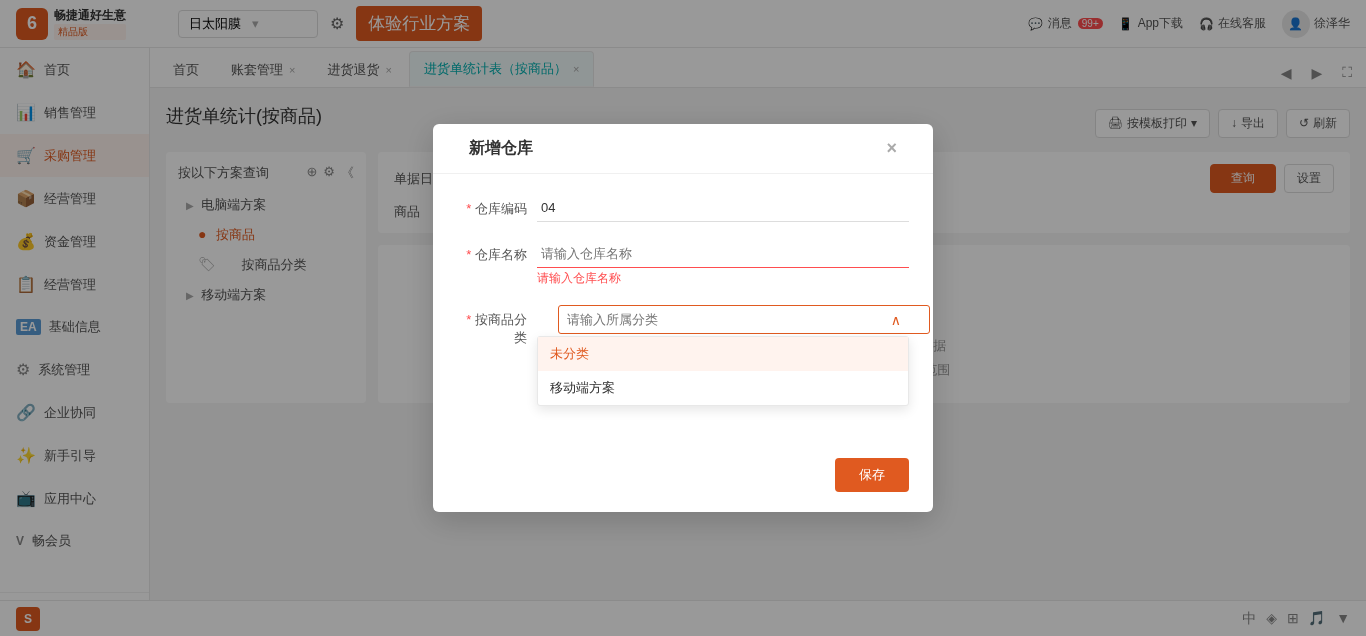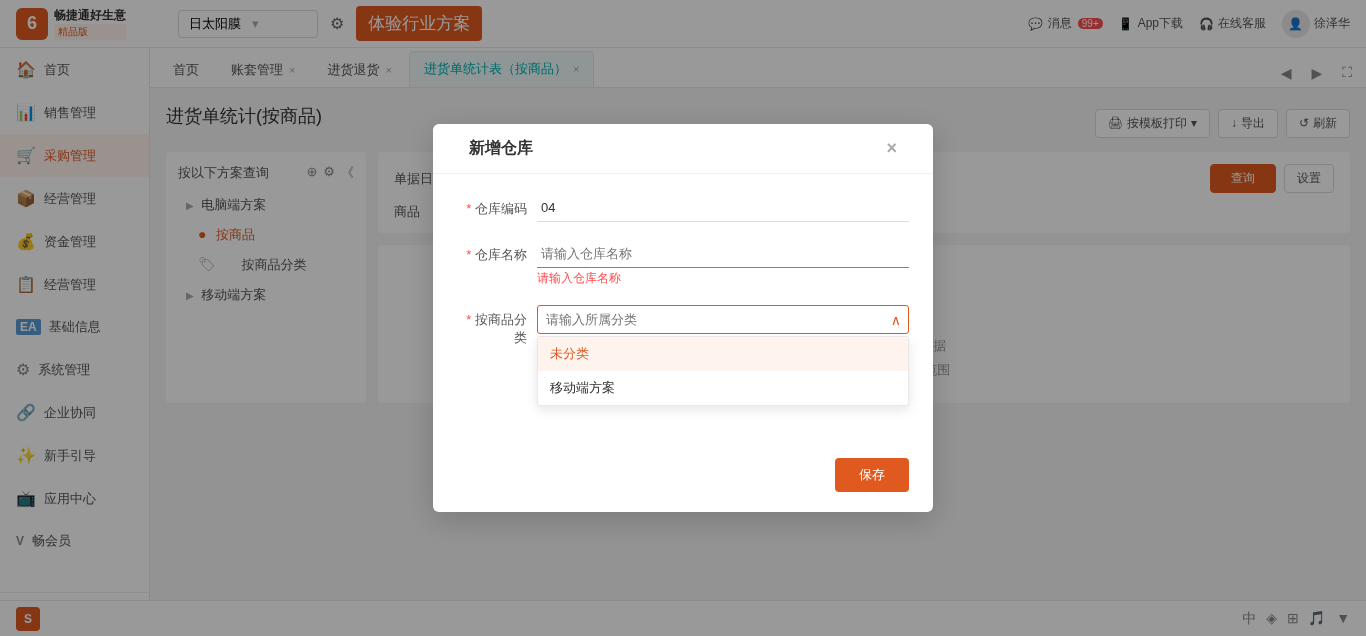--- a/index.html
+++ b/index.html
@@ -143,21 +143,21 @@
       width: 100%; border: none; border-bottom: 1px solid #ddd;
       padding: 6px 4px; font-size: 13px; outline: none; color: #333;
       background: transparent;
     }
     .form-input.error { border-bottom-color: #ff4d4f; }
     .error-msg { color: #ff4d4f; font-size: 12px; margin-top: 2px; }
     .dropdown-wrap { position: relative; }
     .dropdown-input {
       width: 100%; border: 1px solid #e05a20; border-radius: 3px;
       padding: 6px 30px 6px 8px; font-size: 13px; outline: none;
-      background: #fff; color: #bbb;
+      background: #fff; color: #bbb; margin-left: 21px;
     }
     .dropdown-arrow {
       position: absolute; right: 8px; top: 50%; transform: translateY(-50%);
       color: #e05a20; font-size: 14px;
     }
     .dropdown-list {
       position: absolute; top: calc(100% + 2px); left: 0; right: 0;
       background: #fff; border: 1px solid #e8e8e8;
       box-shadow: 0 4px 12px rgba(0,0,0,0.1); z-index: 200; border-radius: 3px;
     }

